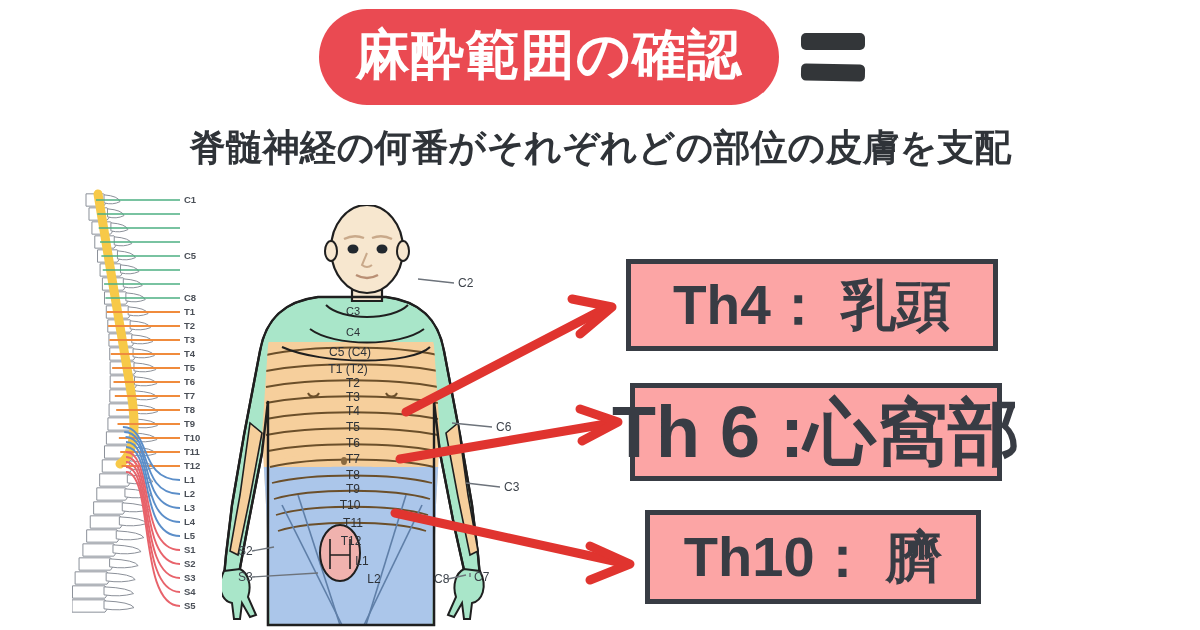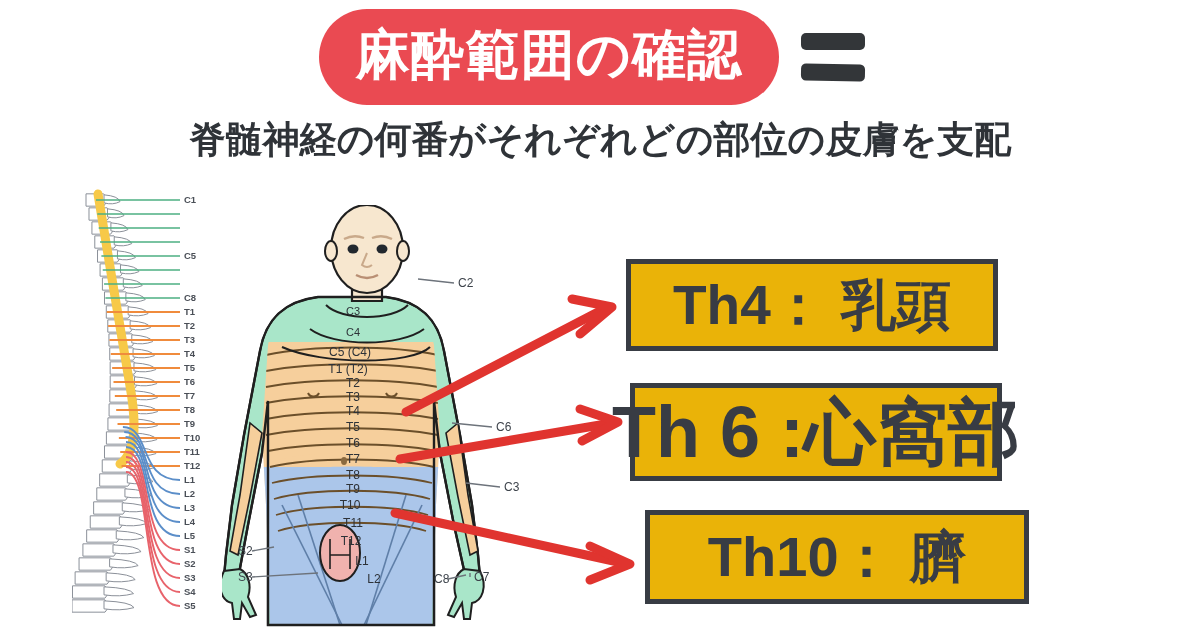--- a/index.html
+++ b/index.html
@@ -36,44 +36,44 @@
     display:flex;flex-direction:column;justify-content:center;gap:14px;
     padding:0 16px;
   }
   .equals .bar{
     width:64px;height:17px;background:#333639;border-radius:5px;
   }
   .equals .bar.b2{transform:rotate(1.2deg);}
 
   
   .subtitle{
-    position:absolute;left:0;top:116px;width:1200px;
+    position:absolute;left:0;top:124px;width:1200px;
     text-align:center;
     color:#2f3338;
     font-size:37px;
     font-weight:bold;
     line-height:1.28;
     letter-spacing:0px;
   }
 
   
   .callout{
     position:absolute;
-    background:#eab308;
+    background:#fca5a5;
     border:5px solid #383c44;
     box-sizing:border-box;
     display:flex;align-items:center;justify-content:center;
     color:#383c44;
     font-weight:bold;
     line-height:1;
     white-space:nowrap;
   }
   #callout-0{left:626px;top:259px;width:372px;height:92px;font-size:55px;}
   #callout-1{left:630px;top:383px;width:372px;height:98px;font-size:72px;}
-  #callout-2{left:645px;top:510px;width:384px;height:94px;font-size:56px;}
+  #callout-2{left:645px;top:510px;width:336px;height:94px;font-size:56px;}
 
   
   #arrows{position:absolute;left:0;top:0;width:1200px;height:630px;pointer-events:none;}
 
   
   #spine{position:absolute;left:72px;top:186px;width:140px;height:444px;}
   #body{position:absolute;left:222px;top:205px;width:330px;height:425px;}
 </style>
 </head>
 <body>

